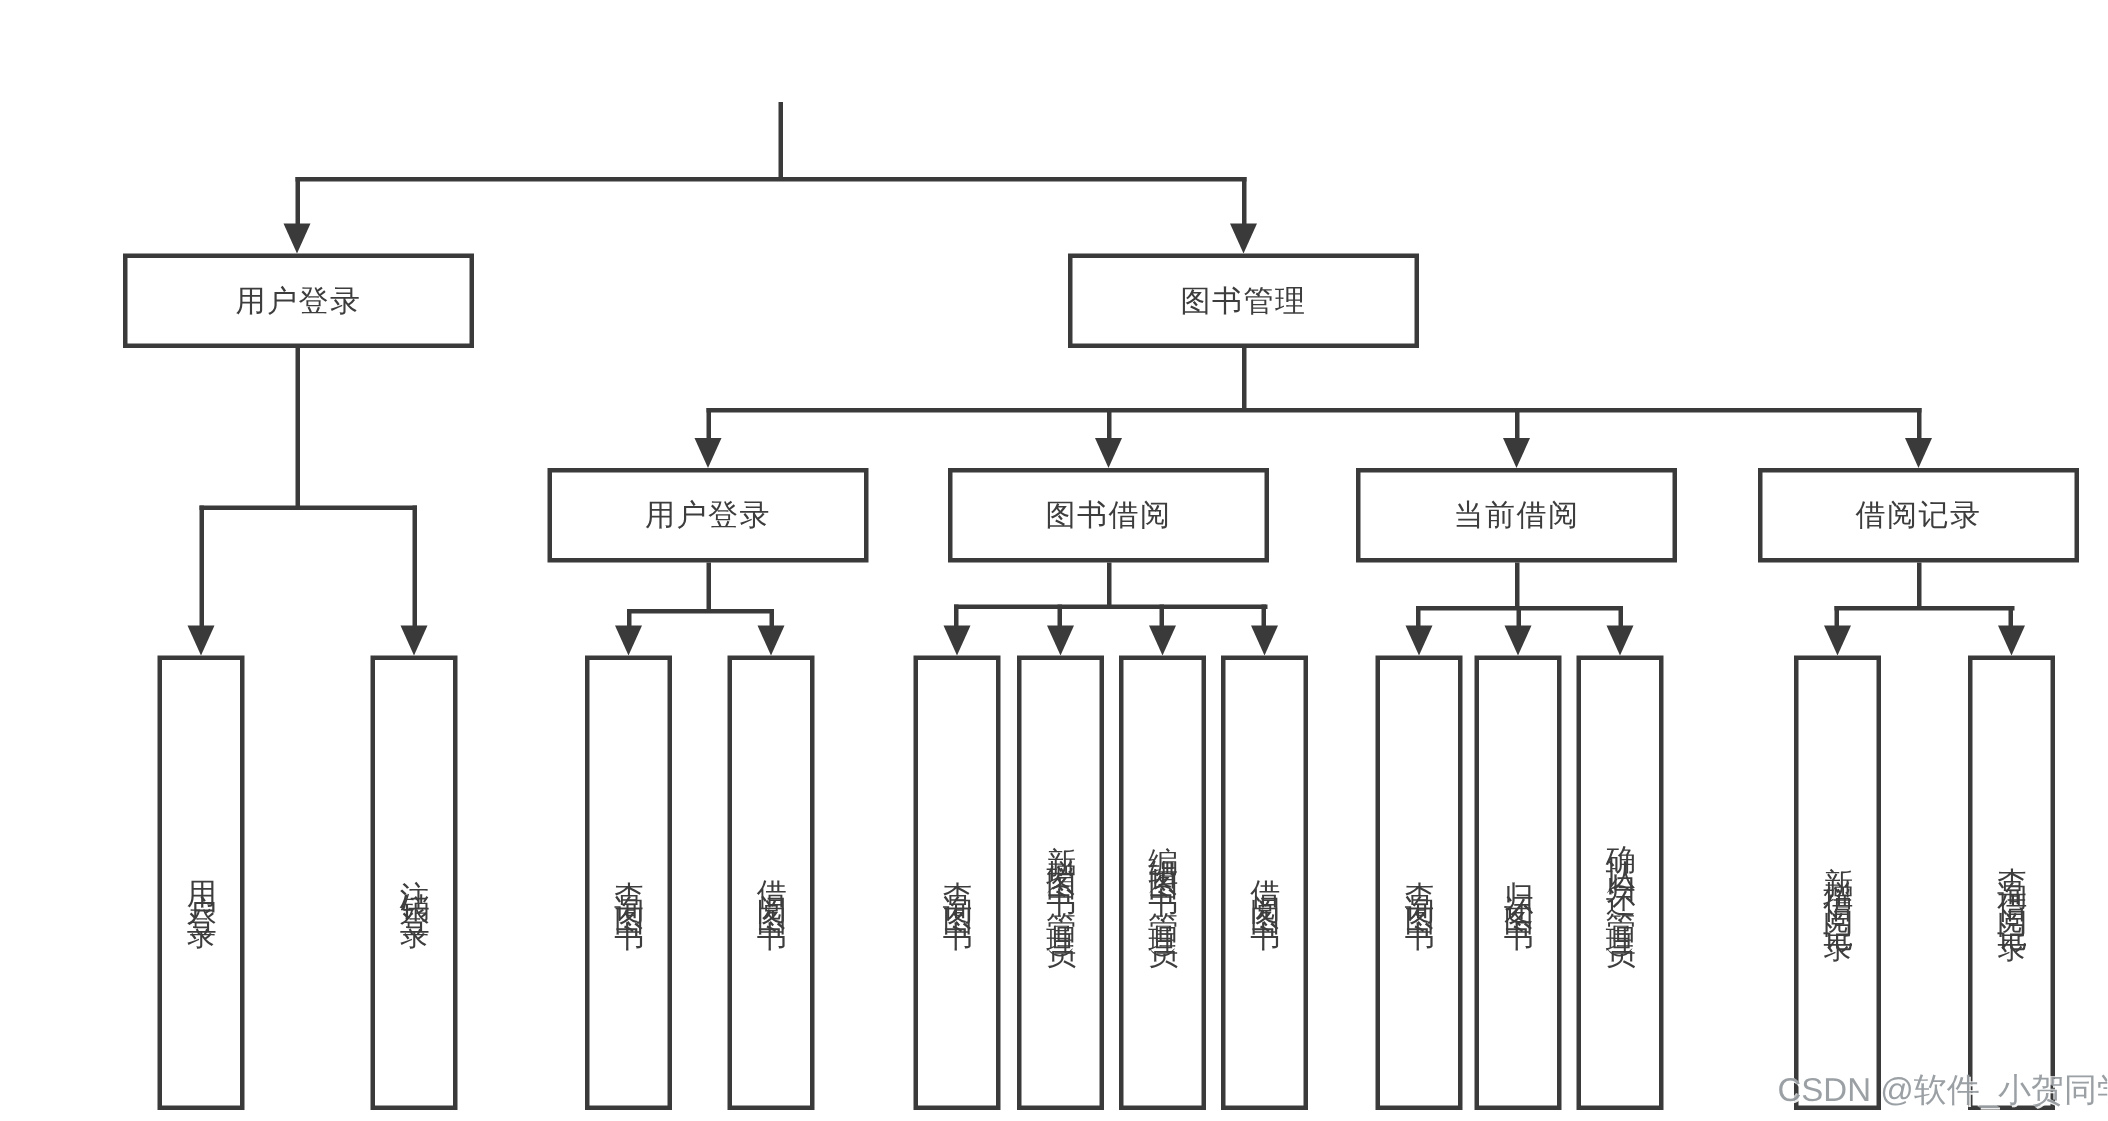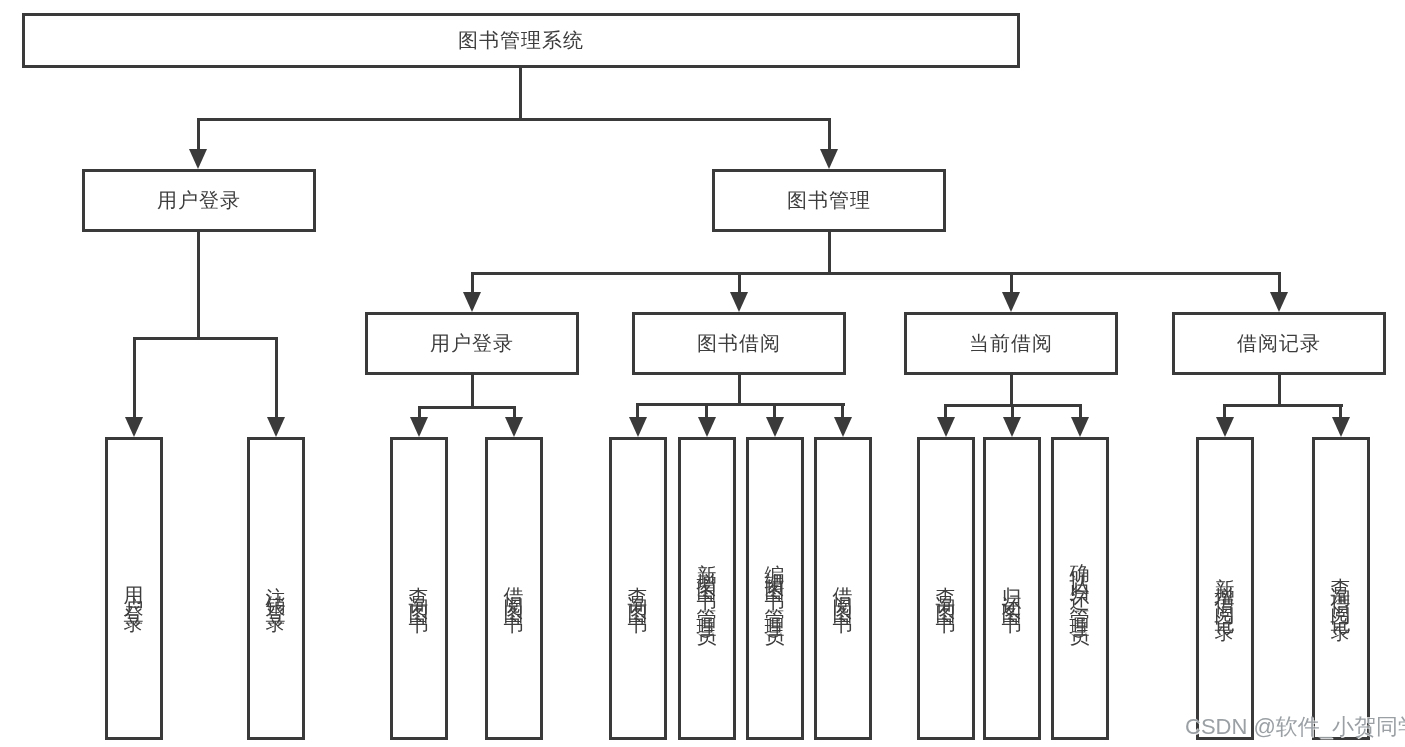--- a/index.html
+++ b/index.html
@@ -68,23 +68,20 @@
     text-shadow: 1px 1px 0 rgba(255,255,255,0.9), -1px -1px 0 rgba(255,255,255,0.7);
     white-space: nowrap;
     z-index: 10;
   }
 </style>
 </head>
 <body>
 
 <div class="canvas">
 
-  <div class="node" style="left:22px; top:13px; width:998px; height:55px;">
-    <span class="hlabel">图书管理系统</span>
-  </div>
 
   <div class="vline" style="left:519px; top:68px; height:52px;"></div>
   <div class="hline" style="left:197px; top:118px; width:634px;"></div>
 
   <div class="vline" style="left:197px; top:118px; height:33px;"></div>
   <div class="ah" style="left:189px; top:149px;"></div>
   <div class="vline" style="left:828px; top:118px; height:33px;"></div>
   <div class="ah" style="left:820px; top:149px;"></div>
 
   <div class="node" style="left:82px; top:169px; width:234px; height:63px;">

